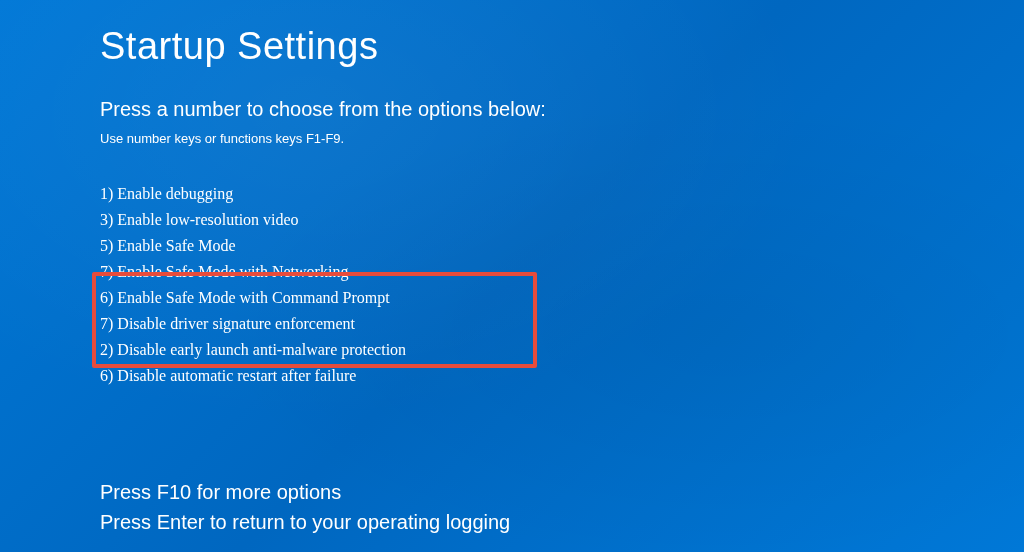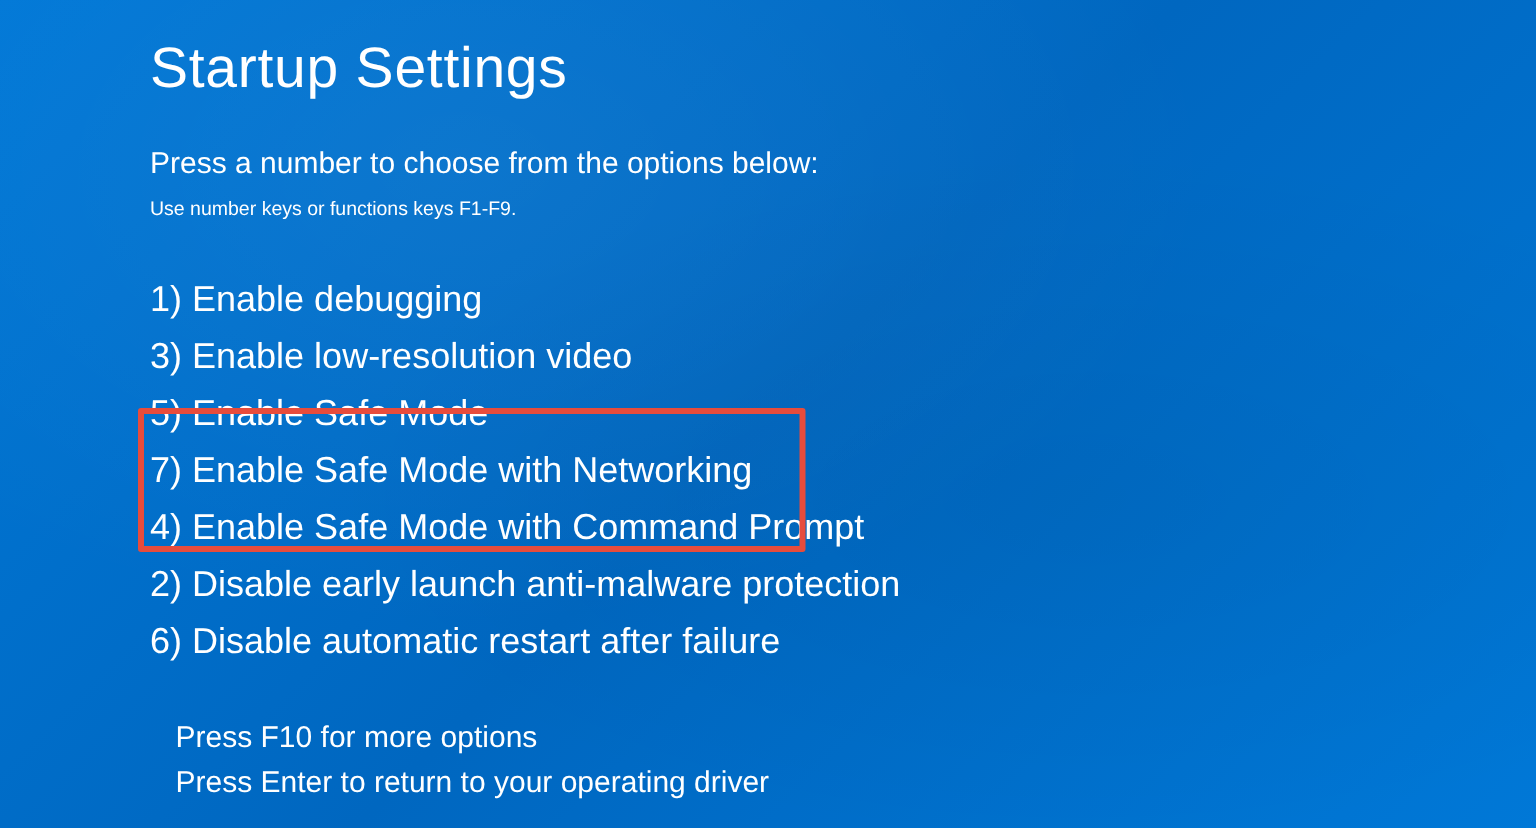--- a/index.html
+++ b/index.html
@@ -49,41 +49,42 @@
       font-weight: 300;
       margin-bottom: 35px;
     }
     
     .options-list {
       margin-bottom: 50px;
       position: relative;
     }
     
     .option-item {
-      font-size: 24px;
+      font-size: 16px;
       font-weight: 300;
       line-height: 1.5;
       padding: 1px 0;
+      font-family: Liberation Serif, serif;
     }
     
     .highlight-box {
       position: absolute;
       border: 4px solid #e74c3c;
       border-radius: 2px;
       left: -8px;
       top: 91px;
       width: 445px;
       height: 96px;
       pointer-events: none;
     }
     
     .footer {
       position: absolute;
       bottom: 15px;
-      left: 117px;
+      left: 100px;
     }
     
     .footer-line {
       font-size: 20px;
       font-weight: 300;
       line-height: 1.5;
     }
   </style>
 </head>
 <body>
@@ -92,22 +93,23 @@
 
 <p class="instruction">Press a number to choose from the options below:</p>
 
 <p class="sub-instruction">Use number keys or functions keys F1-F9.</p>
 
 <div class="options-list">
   <div class="option-item">1) Enable debugging</div>
   <div class="option-item">3) Enable low-resolution video</div>
   <div class="option-item">5) Enable Safe Mode</div>
   <div class="option-item">7) Enable Safe Mode with Networking</div>
-  <div class="option-item">4) Enable Safe Mode with Command Prompt</div>
+  <div class="option-item">6) Enable Safe Mode with Command Prompt</div>
+  <div class="option-item">7) Disable driver signature enforcement</div>
   <div class="option-item">2) Disable early launch anti-malware protection</div>
   <div class="option-item">6) Disable automatic restart after failure</div>
   <div class="highlight-box"></div>
 </div>
 
 <div class="footer">
   <div class="footer-line">Press F10 for more options</div>
-  <div class="footer-line">Press Enter to return to your operating driver</div>
+  <div class="footer-line">Press Enter to return to your operating logging</div>
 </div>
 
 </body></html>

